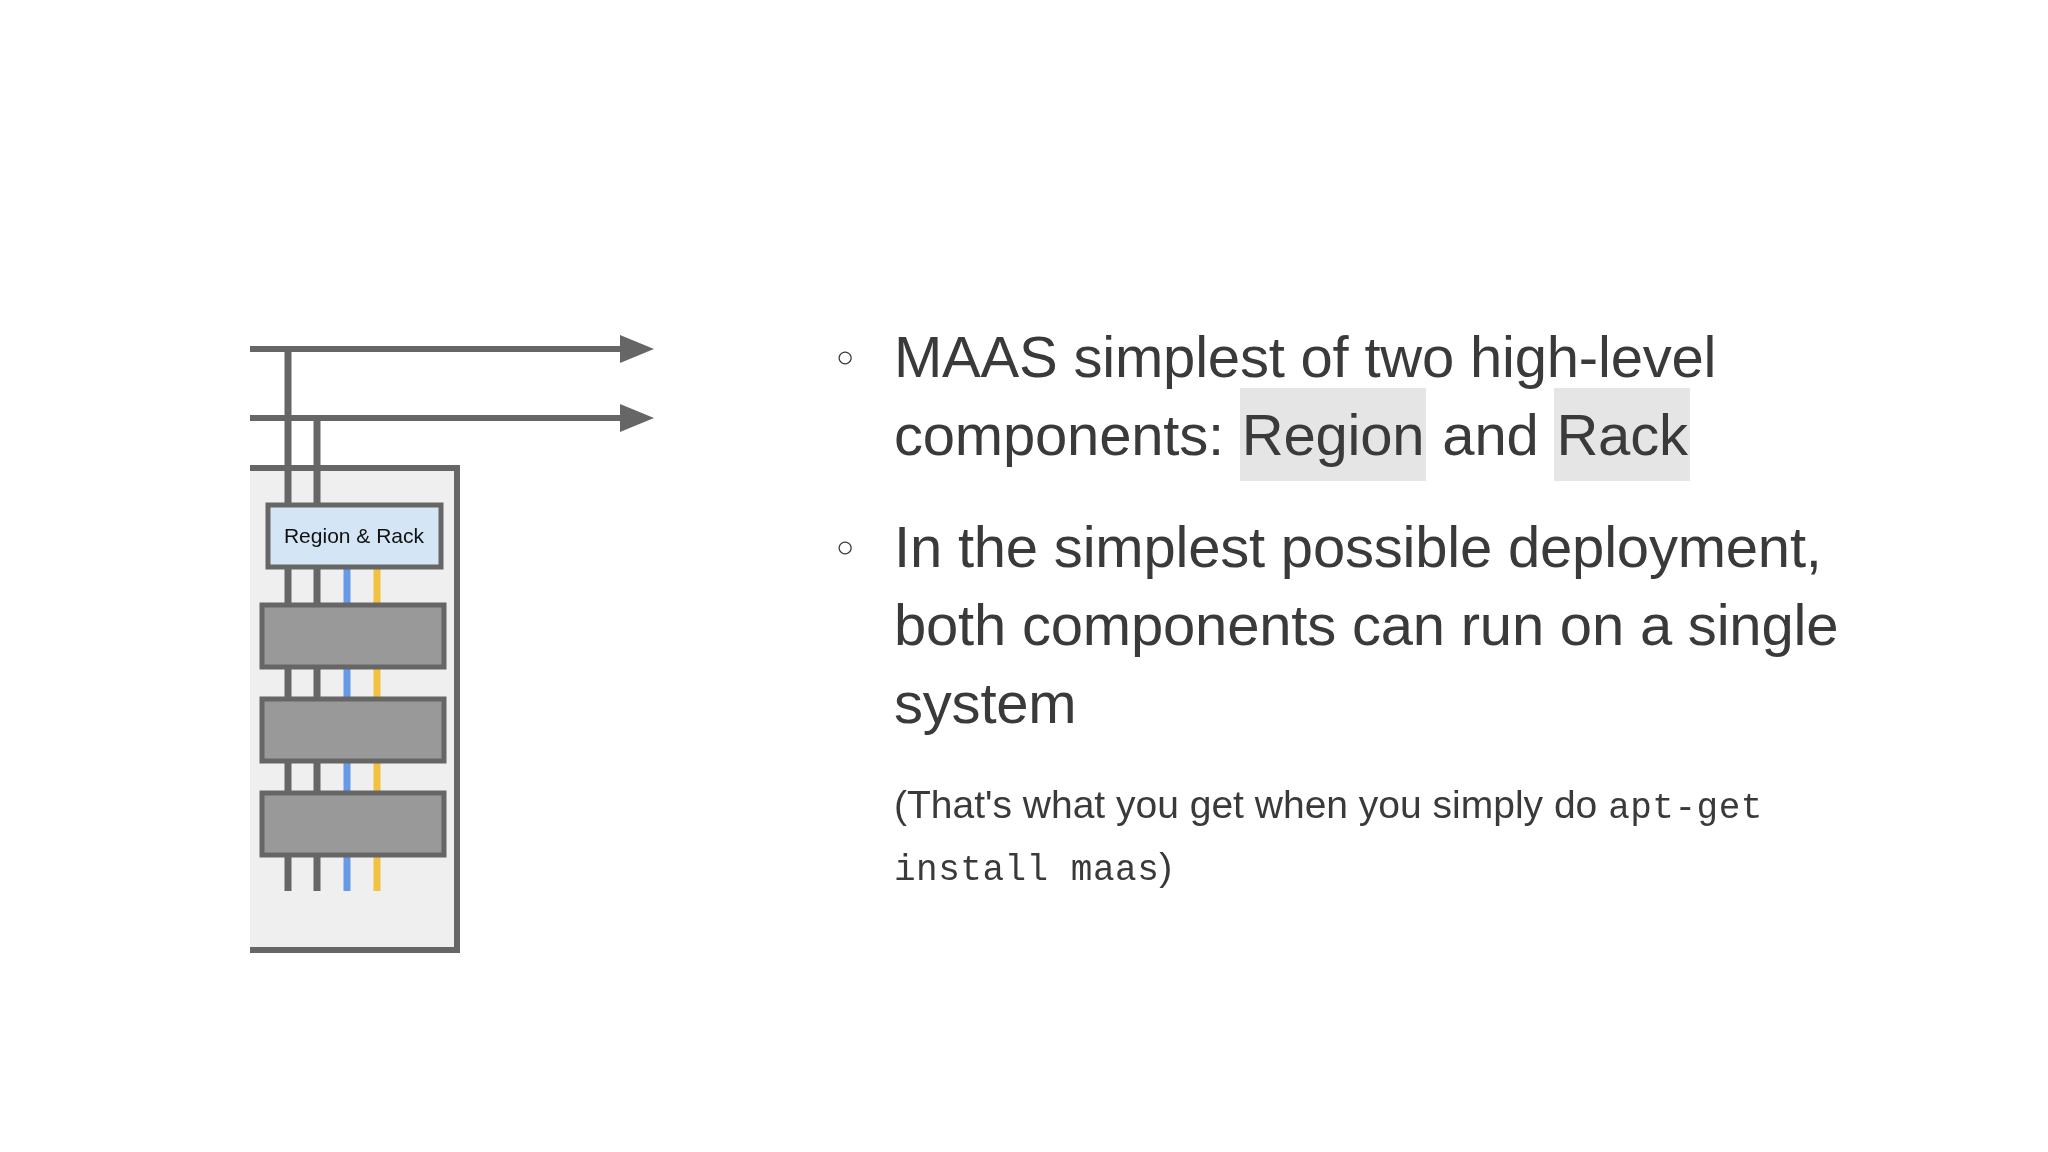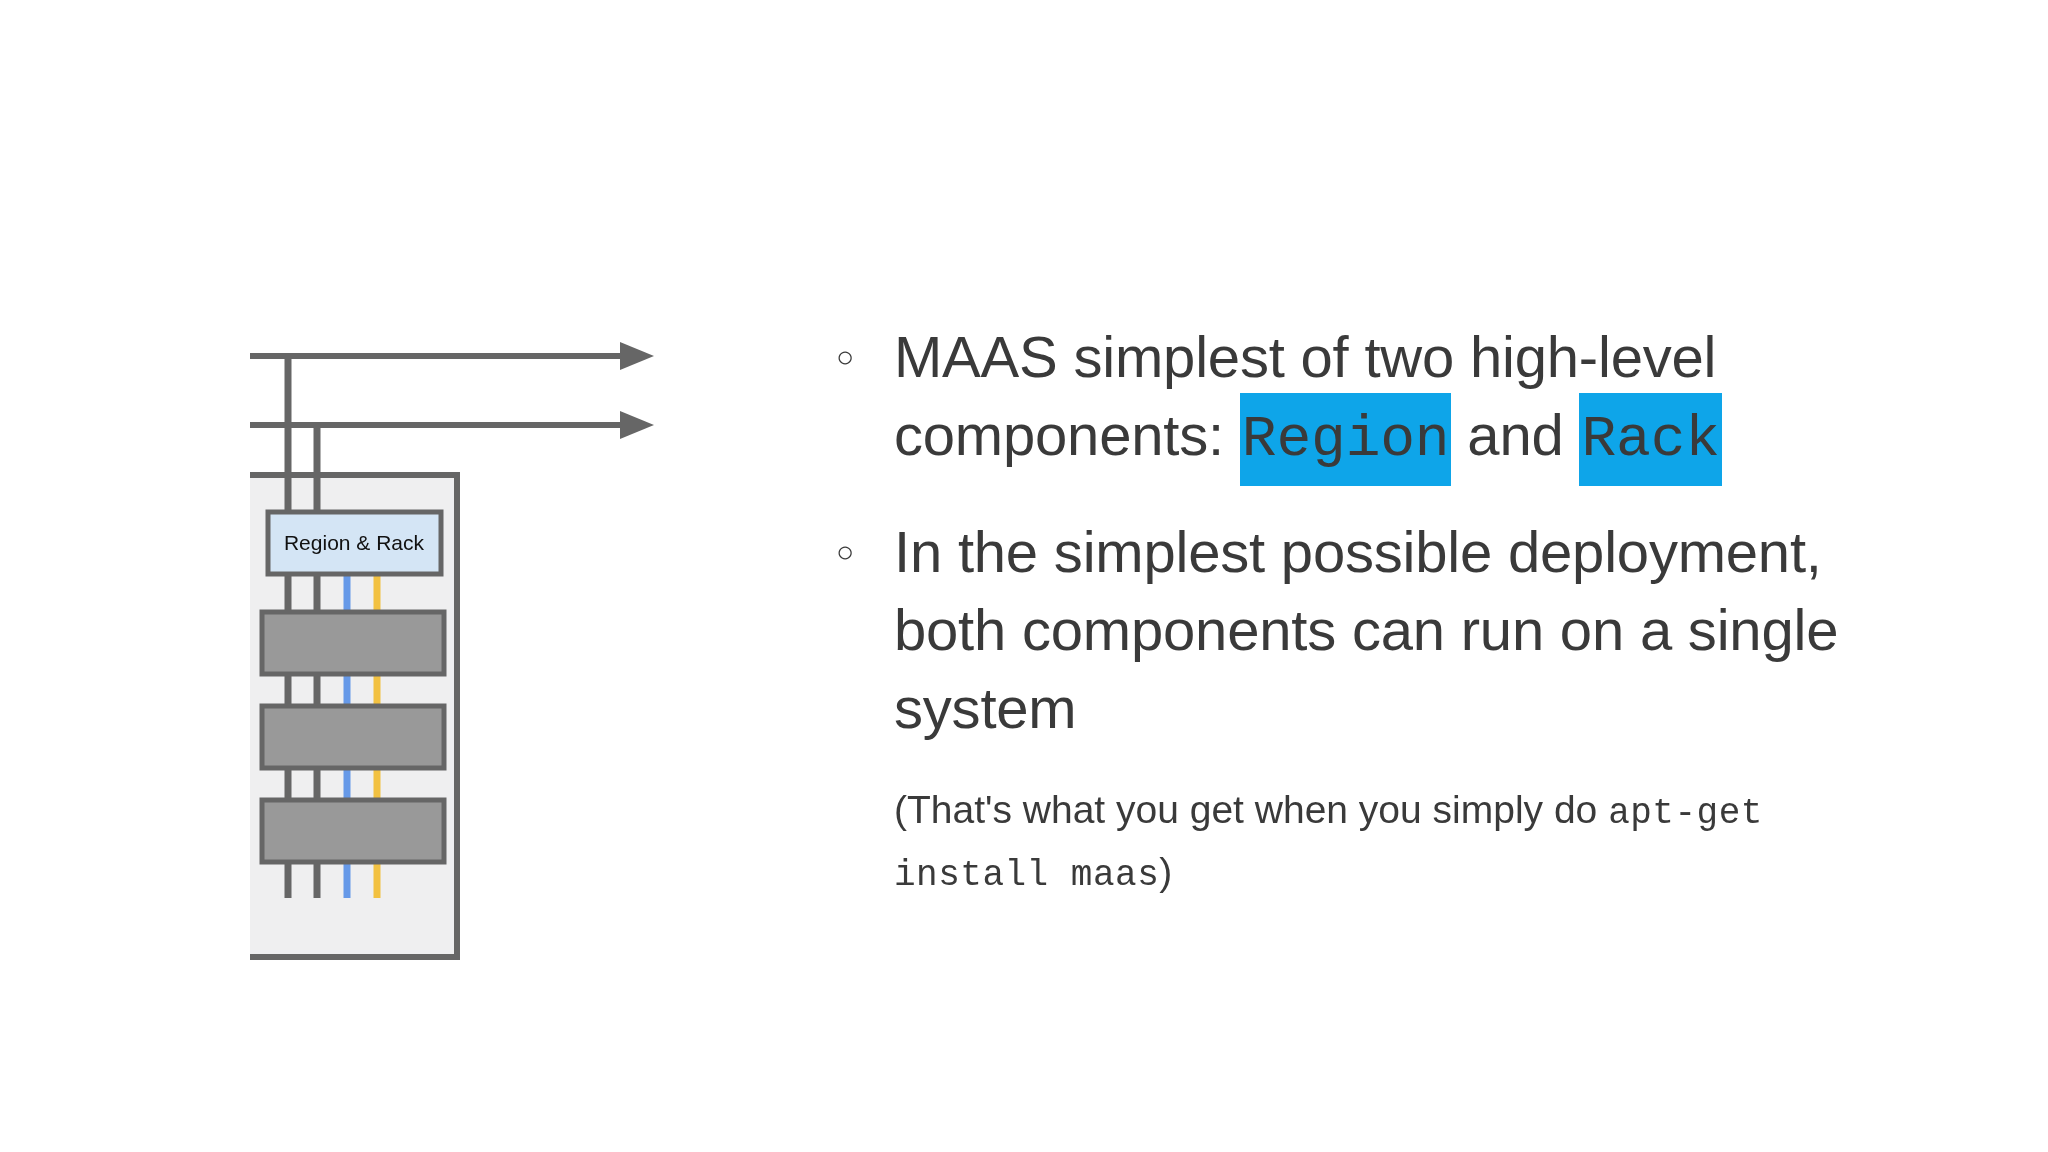--- a/index.html
+++ b/index.html
@@ -18,21 +18,21 @@
   #slide {
     position: absolute;
     inset: 0;
     background: #ffffff;
   }
 
   
   #diagram {
     position: absolute;
     left: 250px;
-    top: 312px;
+    top: 305px;
     width: 420px;
     height: 680px;
   }
   #diagram svg {
     display: block;
     width: 420px;
     height: 680px;
   }
   .rr-label {
     font-family: "Liberation Sans", sans-serif;
@@ -65,24 +65,23 @@
     user-select: none;
   }
   .bullet-text {
     flex: 1 1 auto;
     font-size: 58px;
     line-height: 78px;
     color: #3a3a3a;
     letter-spacing: -0.2px;
   }
   .hl {
-    background: #0ea5e9;
+    background: #e5e5e5;
     padding: 14px 2px;
     box-decoration-break: clone;
-    font-family: Liberation Mono, monospace;
     -webkit-box-decoration-break: clone;
   }
 
   #note {
     margin-top: 2px;
     padding-left: 66px;
     font-size: 39px;
     line-height: 58px;
     color: #3a3a3a;
   }

